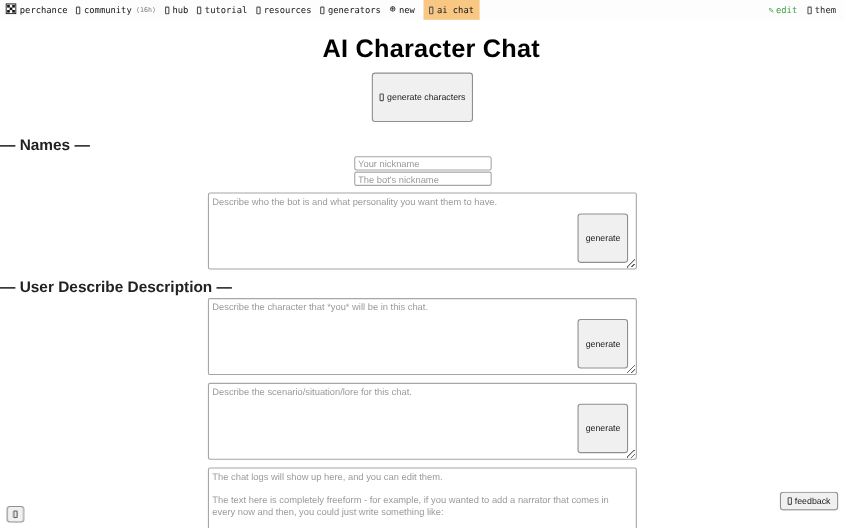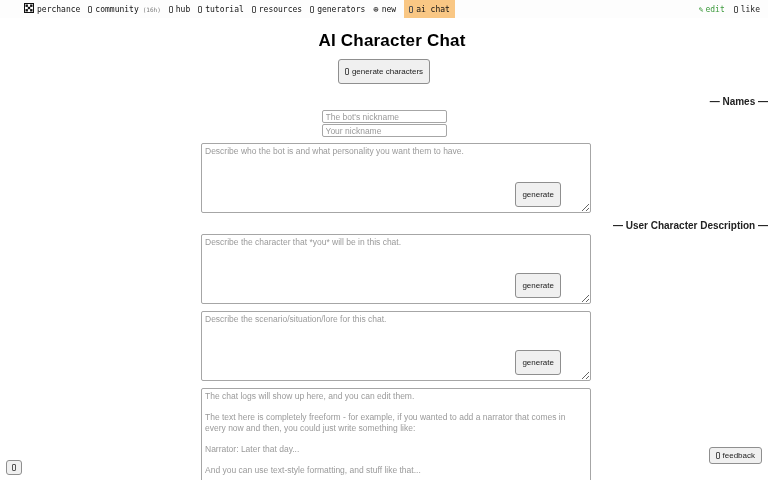--- a/index.html
+++ b/index.html
@@ -3,58 +3,58 @@
 <meta charset="utf-8">
 <style>
   * { margin:0; padding:0; box-sizing:border-box; }
   html,body { width:768px; height:480px; overflow:hidden; background:#fff;
               font-family:"Liberation Sans", sans-serif; }
 
   
   .topbar {
     height:18px; display:flex; align-items:center;
     font-family:"DejaVu Sans Mono", monospace; font-size:8px; color:#111;
-    padding-left:24px; background:#fdfdfd;
+    padding-left:5px; background:#fdfdfd;
   }
   .nav-item { display:flex; align-items:center; gap:3px; margin-right:8px;
               cursor:pointer; white-space:nowrap; height:100%; }
   .nav-item.active { background:#f9c784; padding:0 5px; margin-right:0; }
   .tofu { display:inline-block; width:4px; height:7px; border:1px solid #555;
           border-radius:1px; }
   .sub { font-size:6px; color:#777; margin-left:1px; }
   .topbar-right { margin-left:auto; display:flex; align-items:center; gap:9px;
                   padding-right:8px; }
   .edit-link { color:#3d9a3d; display:flex; align-items:center; gap:2px; cursor:pointer; }
   .login-link { color:#222; display:flex; align-items:center; gap:3px; cursor:pointer; }
   .circle-plus { font-size:9px; line-height:8px; }
 
   
-  .page-title { text-align:center; font-size:17px; font-weight:bold; color:#000;
+  .page-title { text-align:center; font-size:23px; font-weight:bold; color:#000;
                 margin-top:13px; margin-bottom:8px; letter-spacing:0.2px;padding-left:16px; }
   .center-row { text-align:center; margin-bottom:12px; }
   button {
     font-family:"Liberation Sans", sans-serif; font-size:8px; color:#222;
     background:#f0f0f0; border:1px solid #8f8f8f; border-radius:3px;
-    padding:7px 6px; cursor:pointer; display:inline-flex; align-items:center; gap:3px;
+    padding:17px 6px; cursor:pointer; display:inline-flex; align-items:center; gap:3px;
   }
-  .section-legend { text-align:right; font-size:10px; font-weight:bold; color:#222;
+  .section-legend { text-align:left; font-size:14px; font-weight:bold; color:#222;
                     margin-bottom:3px; }
   .names-input { display:block; width:125px; margin:0 auto 1px auto; height:13px;
                  font-family:"Liberation Sans", sans-serif; font-size:8.5px;
                  padding:1px 3px; border:1px solid #a6a6a6; border-radius:2px; color:#222; }
   .names-block { margin-bottom:6px; }
   .ta-wrap { position:relative; width:390px; margin:0 auto 7px auto; }
   textarea {
     display:block; width:390px; height:70px; resize:both;
     font-family:"Liberation Sans", sans-serif; font-size:8.5px; line-height:1.25;
-    padding:2px 3px; border:1px solid #a6a6a6; border-radius:2px; color:#333;margin-left:12px;
+    padding:2px 3px; border:1px solid #a6a6a6; border-radius:2px; color:#333;
   }
   textarea.chat-logs { height:120px; }
   ::placeholder { color:#9a9a9a; opacity:1; }
-  .gen-btn { position:absolute; right:18px; bottom:6px; }
+  .gen-btn { position:absolute; right:8px; bottom:6px; }
 
   
   .corner-btn-left  { position:fixed; left:6px;  bottom:5px; padding:3px 5px; }
   .corner-btn-right { position:fixed; right:6px; bottom:16px; padding:3px 6px; }
 </style>
 </head>
 <body>
 
 <div class="topbar">
   <div class="nav-item">
@@ -101,51 +101,51 @@
     <span>ai chat</span>
   </div>
 
   <div class="topbar-right">
     <span class="edit-link">
       <span>✎</span>
       <span>edit</span>
     </span>
     <span class="login-link">
       <span class="tofu"></span>
-      <span>like</span>
+      <span>them</span>
     </span>
   </div>
 </div>
 
 <h1 class="page-title">AI Character Chat</h1>
 
 <div class="center-row">
   <button>
     <span class="tofu"></span>
     <span>generate characters</span>
   </button>
 </div>
 
 <div class="names-block">
   <div class="section-legend">— Names —</div>
+  <input class="names-input" type="text" placeholder="Your nickname" style="">
   <input class="names-input" type="text" placeholder="The bot's nickname" style="">
-  <input class="names-input" type="text" placeholder="Your nickname" style="">
 </div>
 
 <div>
   <div class="ta-wrap">
     <textarea placeholder="Describe who the bot is and what personality you want them to have." style=""></textarea>
     <button class="gen-btn">
       <span>generate</span>
     </button>
   </div>
 </div>
 
 <div>
-  <div class="section-legend">— User Character Description —</div>
+  <div class="section-legend">— User Describe Description —</div>
   <div class="ta-wrap">
     <textarea placeholder="Describe the character that *you* will be in this chat." style=""></textarea>
     <button class="gen-btn">
       <span>generate</span>
     </button>
   </div>
 </div>
 
 <div>
   <div class="ta-wrap">

